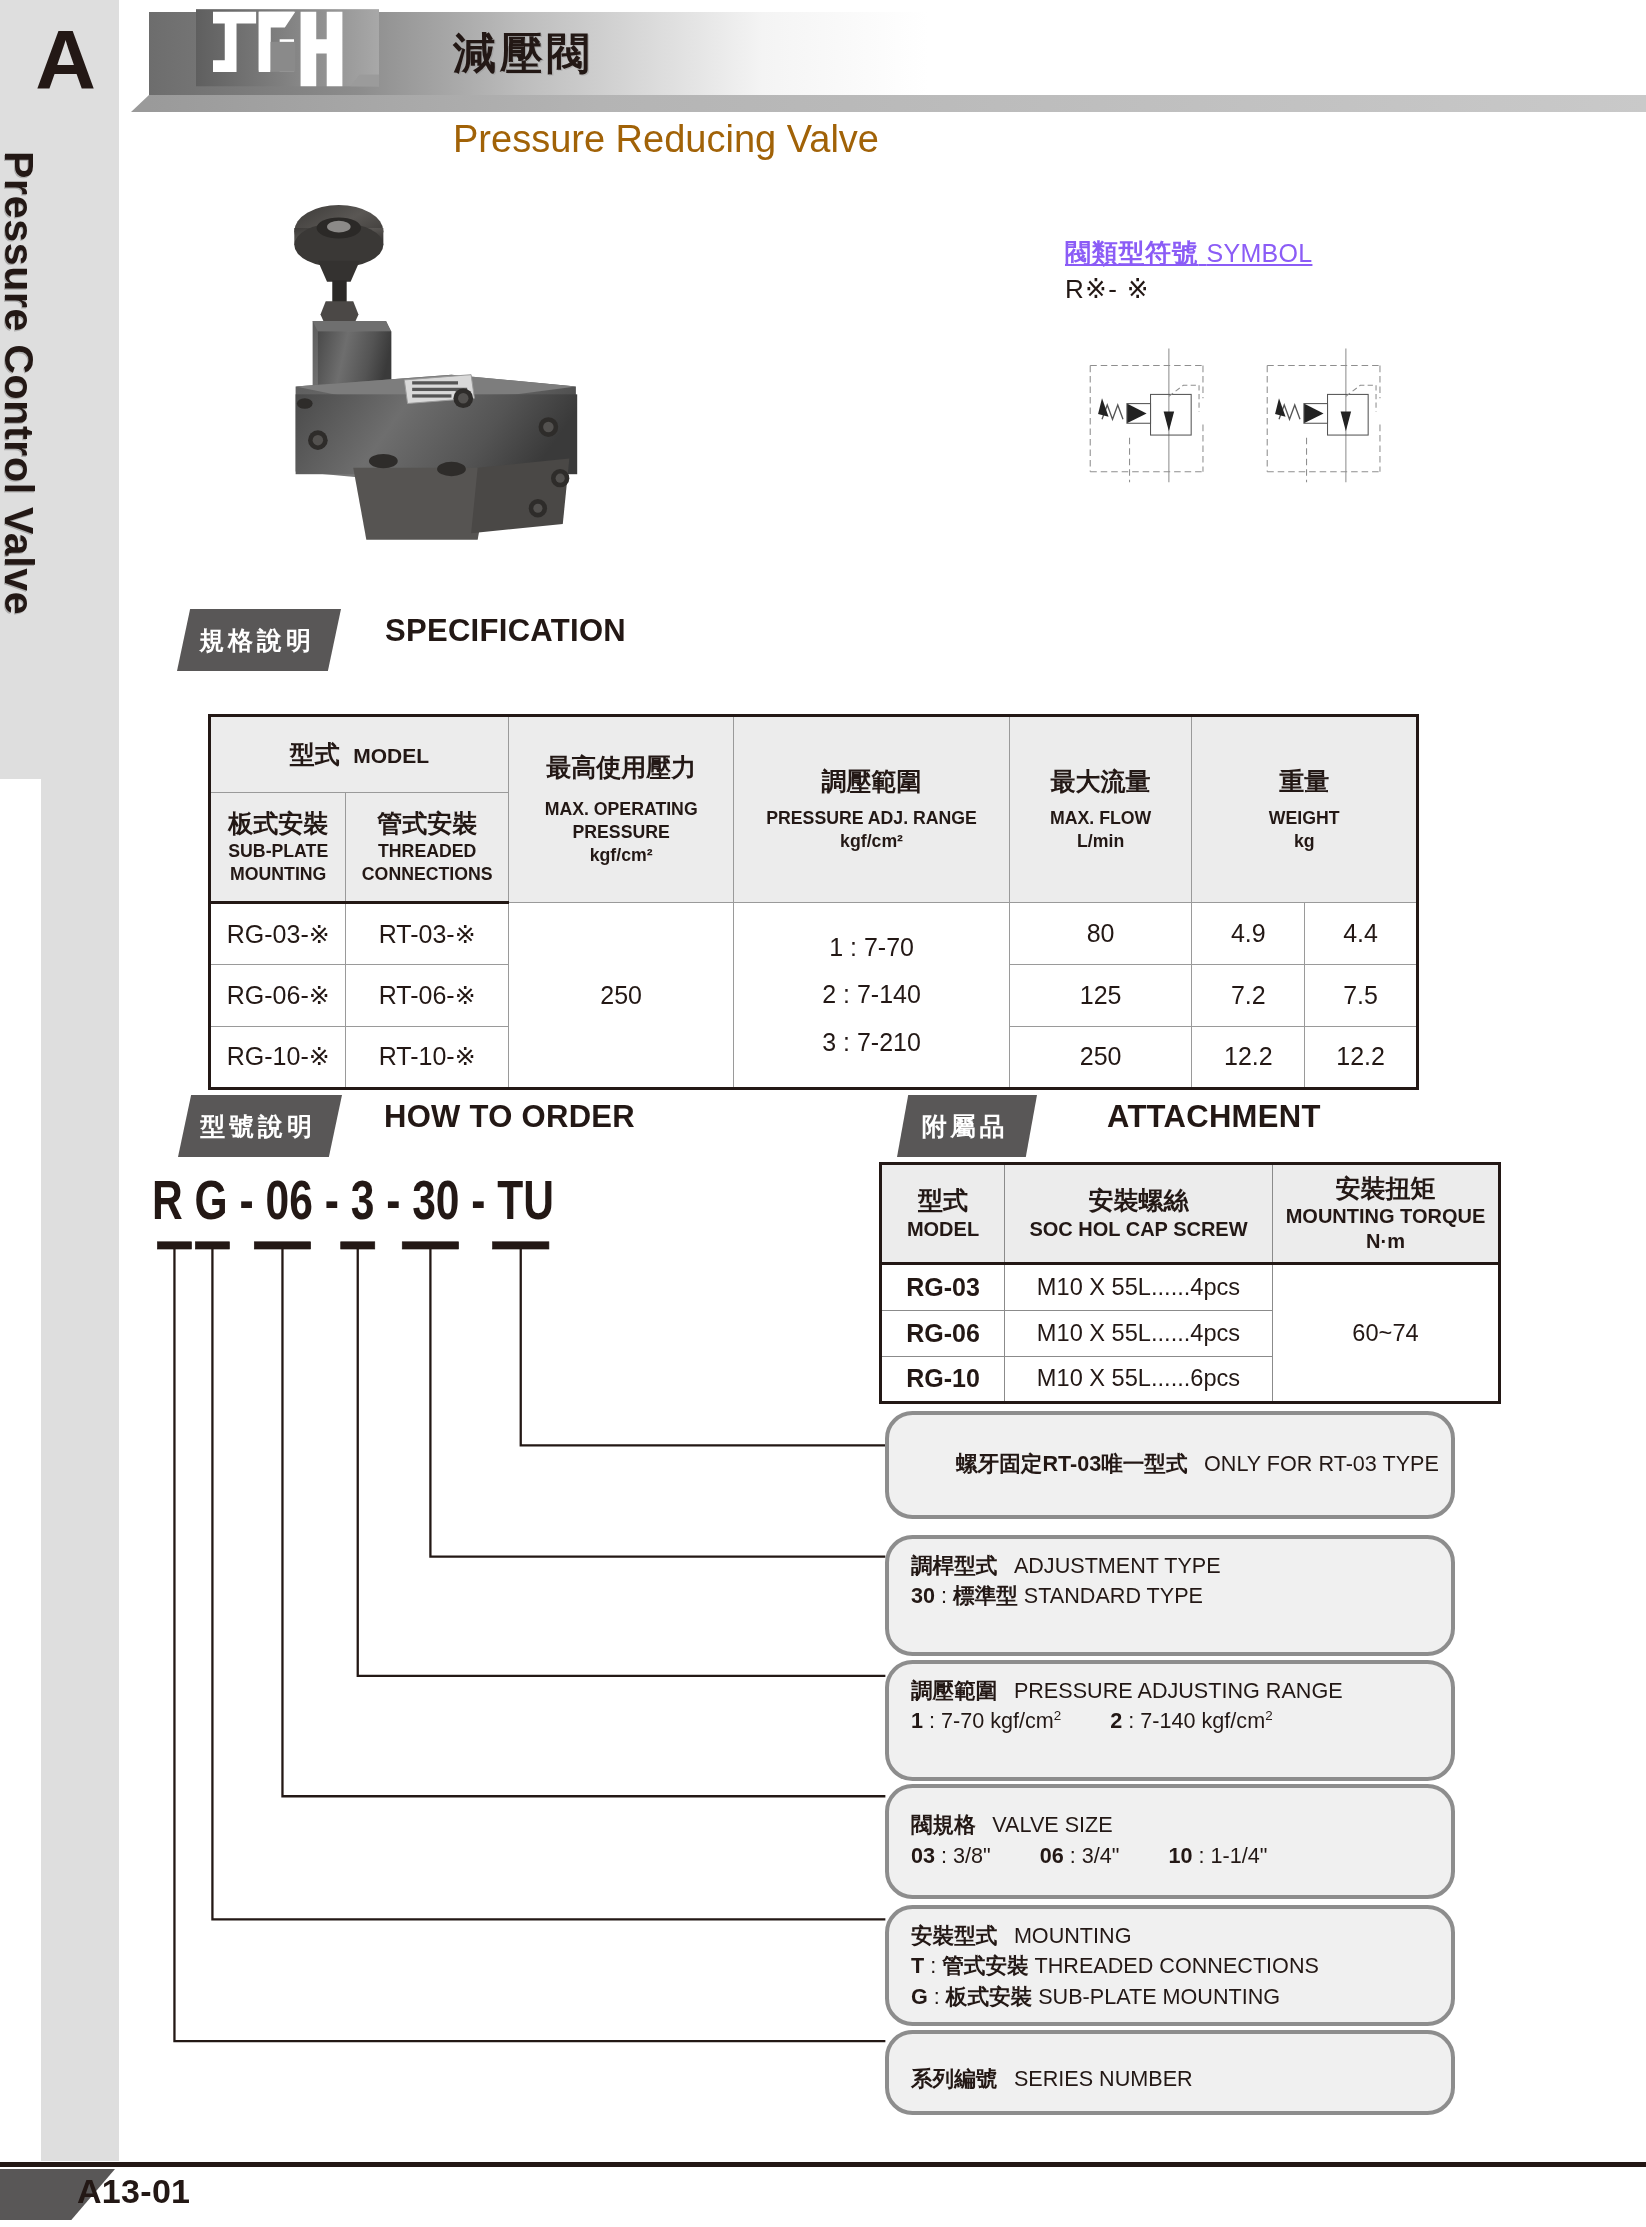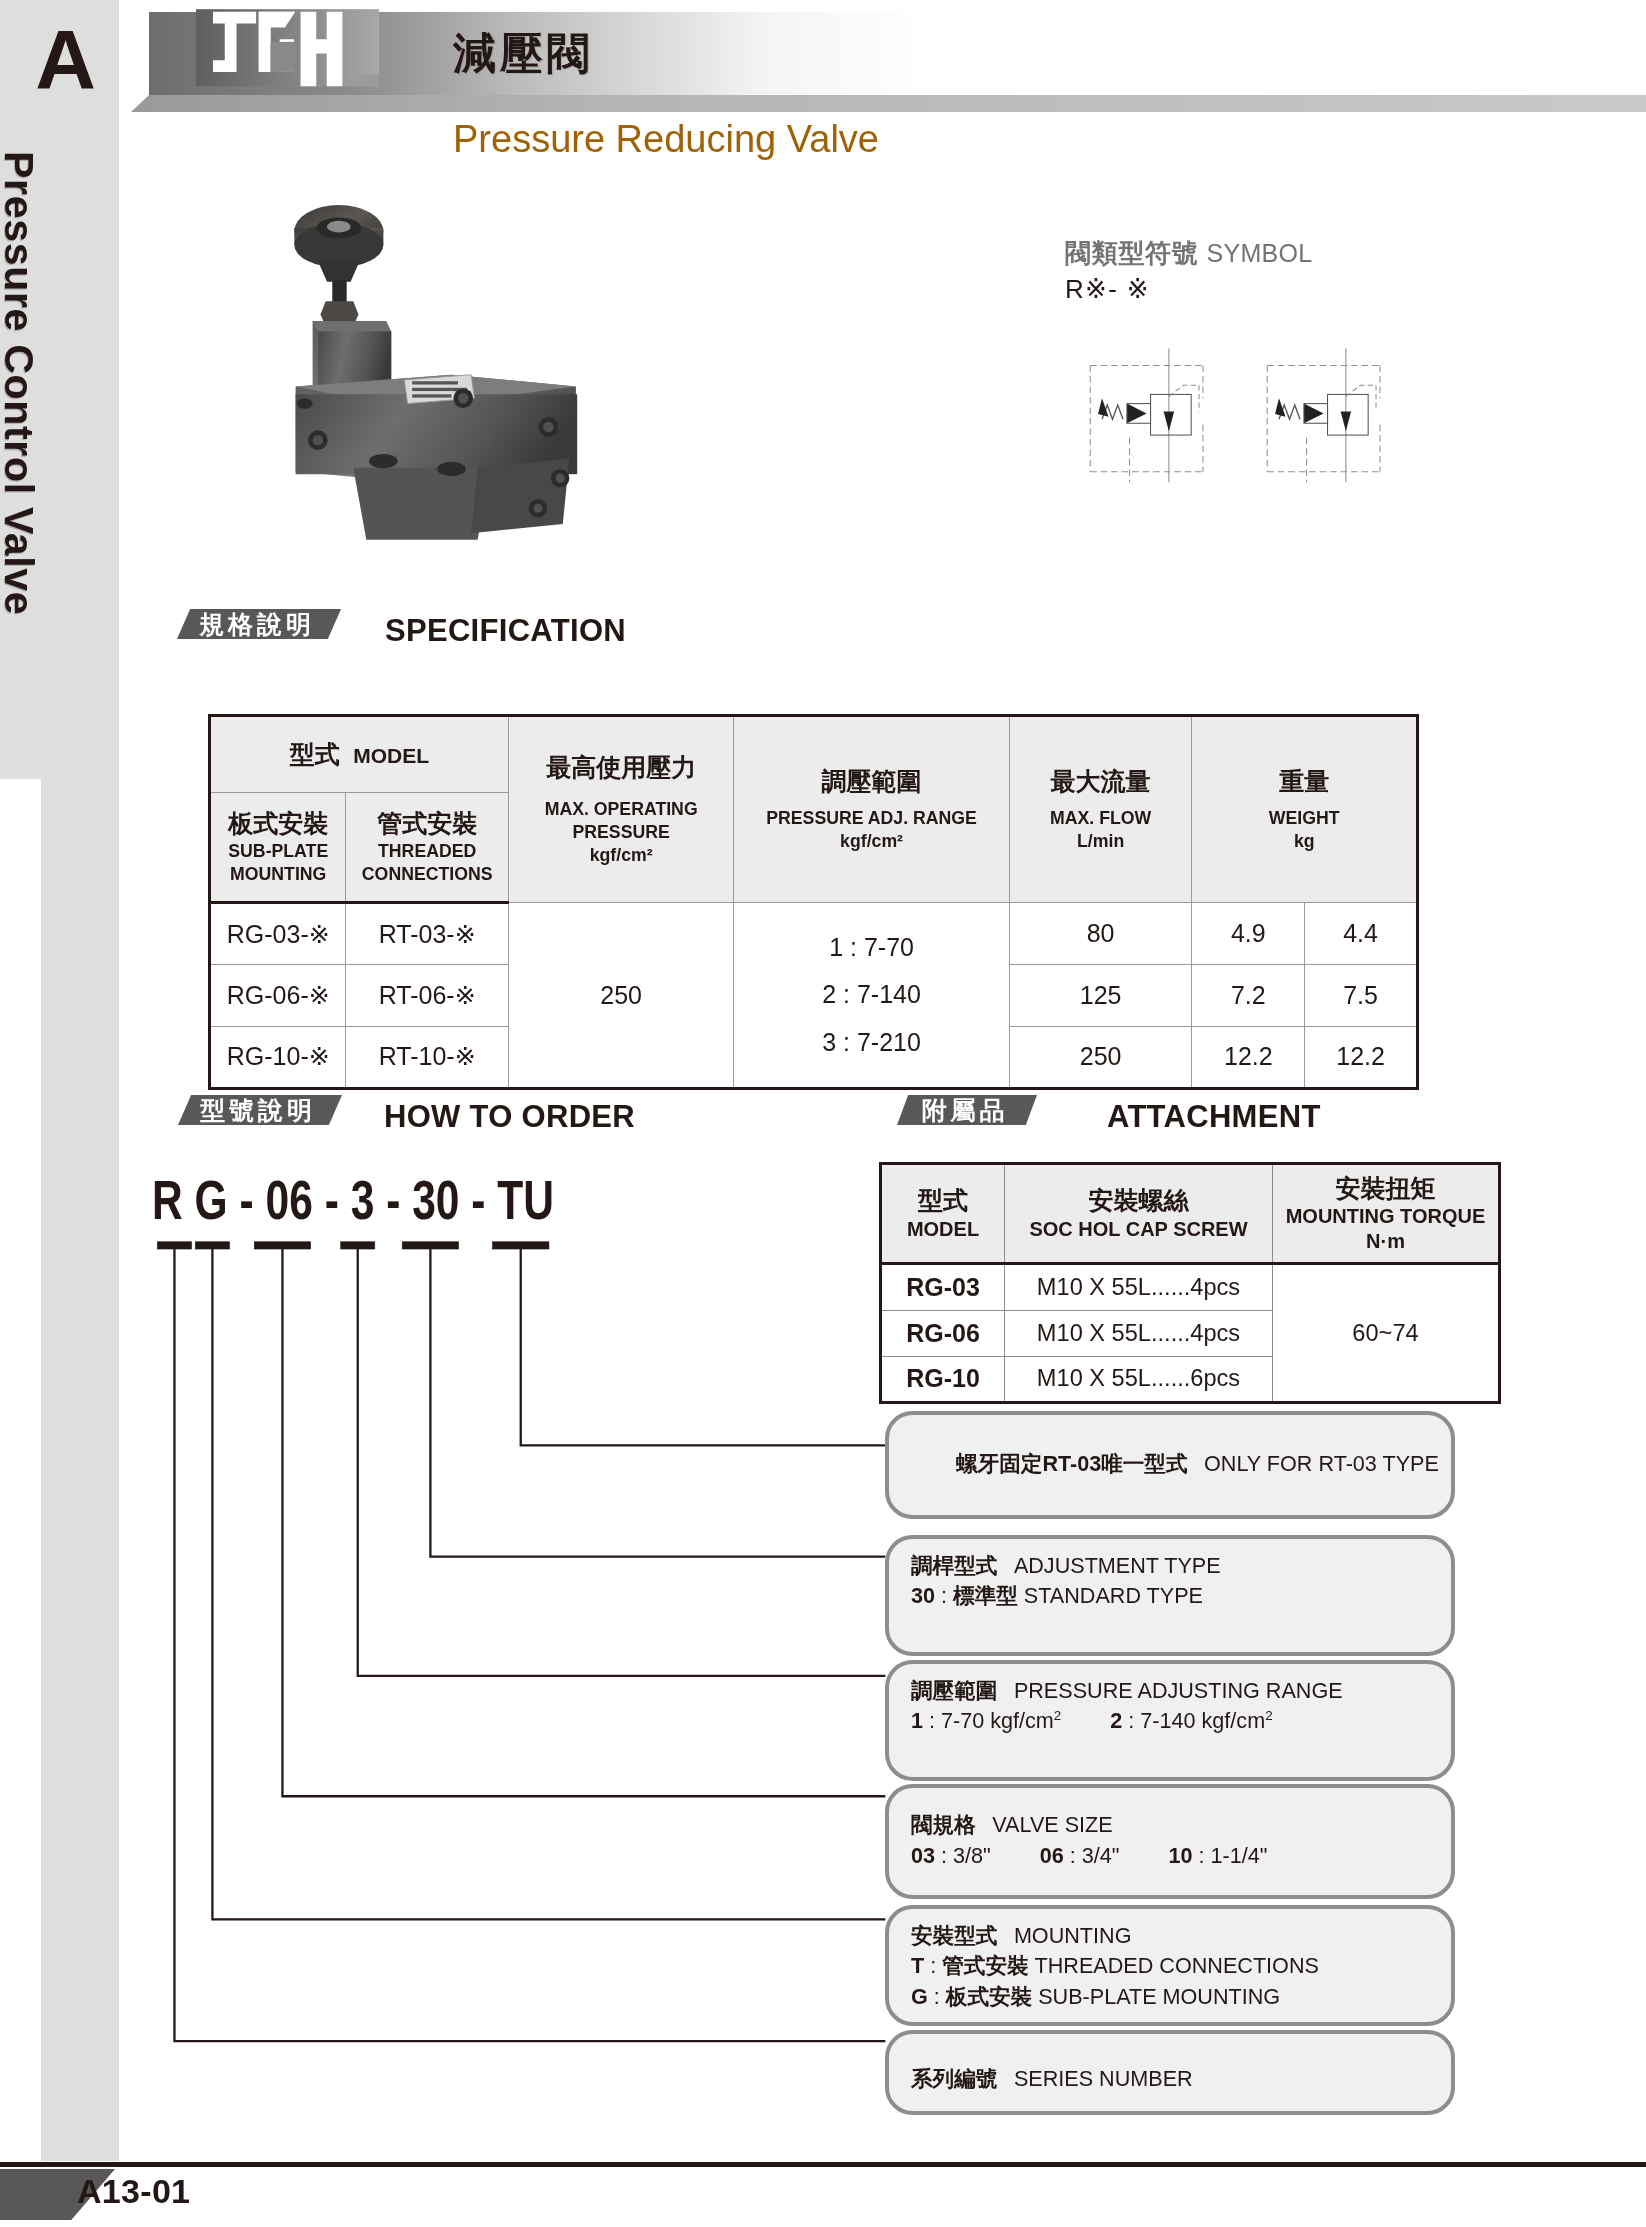--- a/index.html
+++ b/index.html
@@ -83,39 +83,40 @@
 
   
   .photo-box {
     position: absolute; left: 255px; top: 190px;
     width: 334px; height: 373px;
   }
 
   
   .symbol-label-cn {
     position: absolute; left: 1065px; top: 236px;
-    font-size: 26px; font-weight: bold; color: #737373;
+    font-size: 26px; font-weight: bold; color: #8b5cf6;
     letter-spacing: 0.7px;
+    text-decoration: underline;
   }
   .symbol-label-en {
     font-weight: normal; font-size: 25px; letter-spacing: 0.3px;
   }
   .symbol-code {
     position: absolute; left: 1065px; top: 274px;
     font-size: 26px; color: #231815; letter-spacing: 1.3px;
   }
   .symbol-diagrams {
     position: absolute; left: 1064px; top: 321px;
     width: 354px; height: 170px;
   }
 
   
   .badge {
     position: absolute;
-    height: 30px;
+    height: 62px;
     background: #595757;
     display: flex; align-items: center; justify-content: center;
     color: #ffffff;
     font-size: 25px; font-weight: bold; letter-spacing: 3.9px;
     clip-path: polygon(8% 0, 100% 0, 92% 100%, 0% 100%);
     padding: 0 17px 0 13px;
   }
   .section-title {
     position: absolute;
     font-size: 31px; font-weight: bold; color: #231815;

